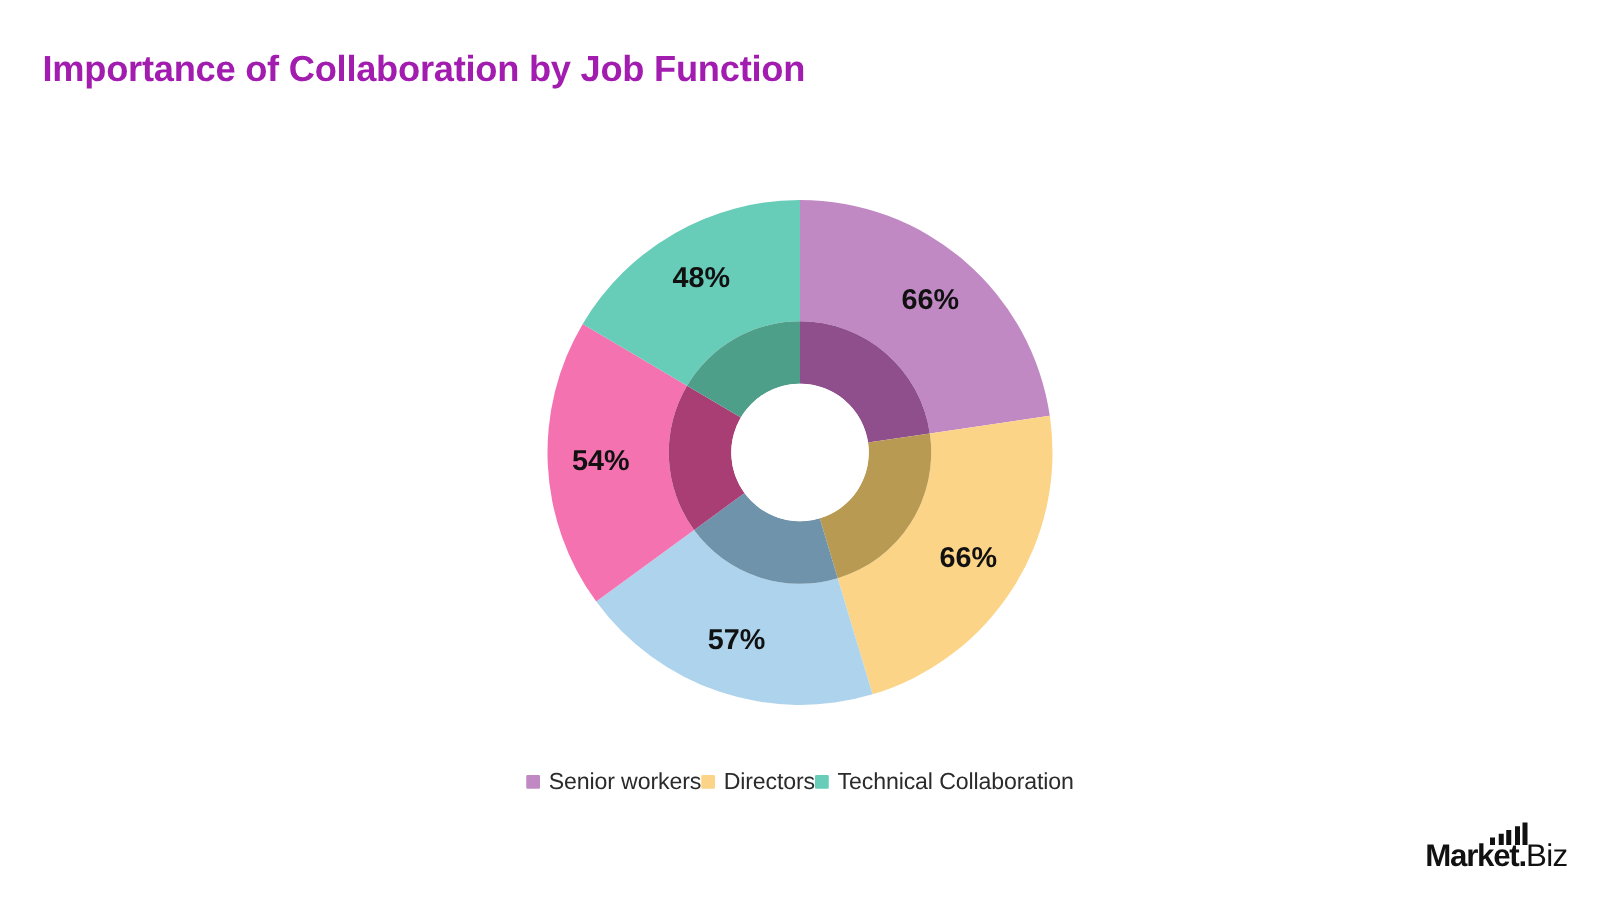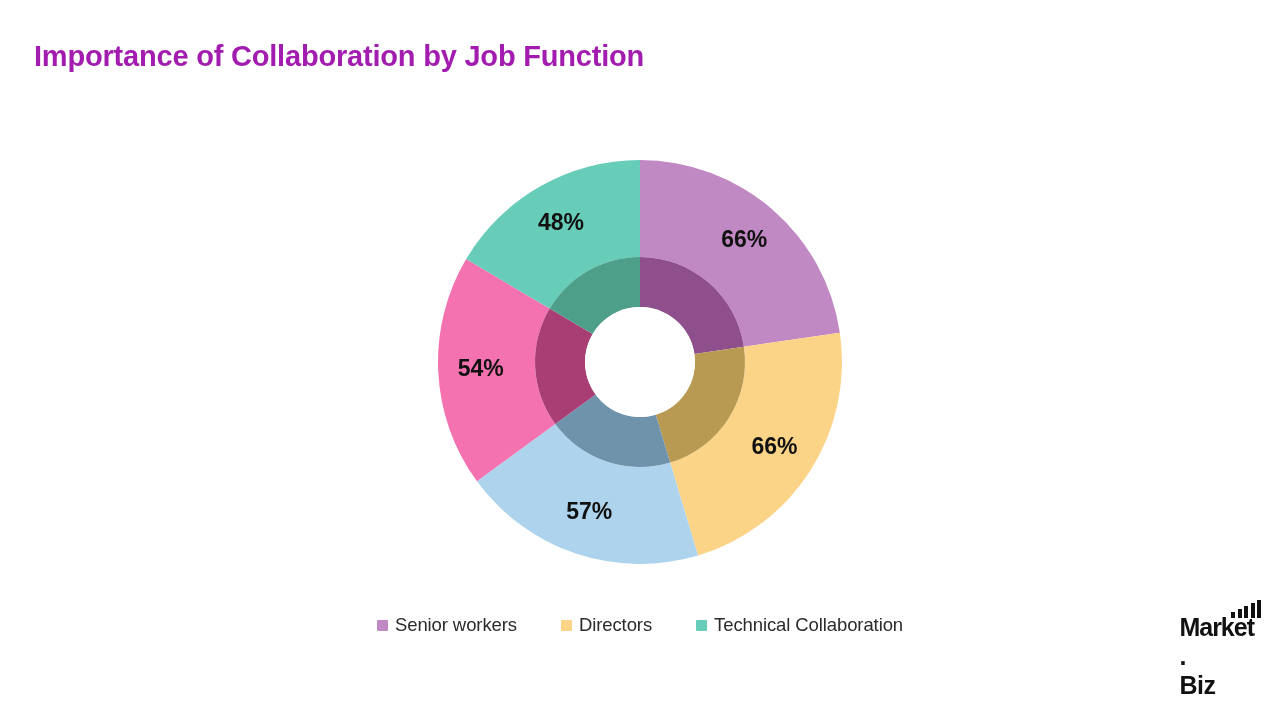--- a/index.html
+++ b/index.html
@@ -45,21 +45,20 @@
     dominant-baseline: middle;
   }
   #legend {
     position: absolute;
     left: 0;
     top: 614px;
     width: 1280px;
     display: flex;
     justify-content: center;
     align-items: center;
-    gap: 44px;
   }
   .legend-item {
     display: flex;
     align-items: center;
     gap: 7px;
     white-space: nowrap;
   }
   .legend-swatch {
     width: 11px;
     height: 11px;
@@ -80,25 +79,24 @@
     height: 34px;
   }
   .brand-wrap {
     position: relative;
     display: flex;
     align-items: baseline;
     font-weight: bold;
     font-size: 25px;
     letter-spacing: -1px;
     color: #111111;
-    flex-direction: column;
   }
   .brand-dot { letter-spacing: -1px; }
   .brand-biz {
-    font-weight: bold;
+    font-weight: normal;
     font-size: 25px;
     letter-spacing: -0.5px;
     color: #111111;
   }
   #brand-bars {
     position: absolute;
     left: 52px;
     top: -13px;
     display: flex;
     align-items: flex-end;

